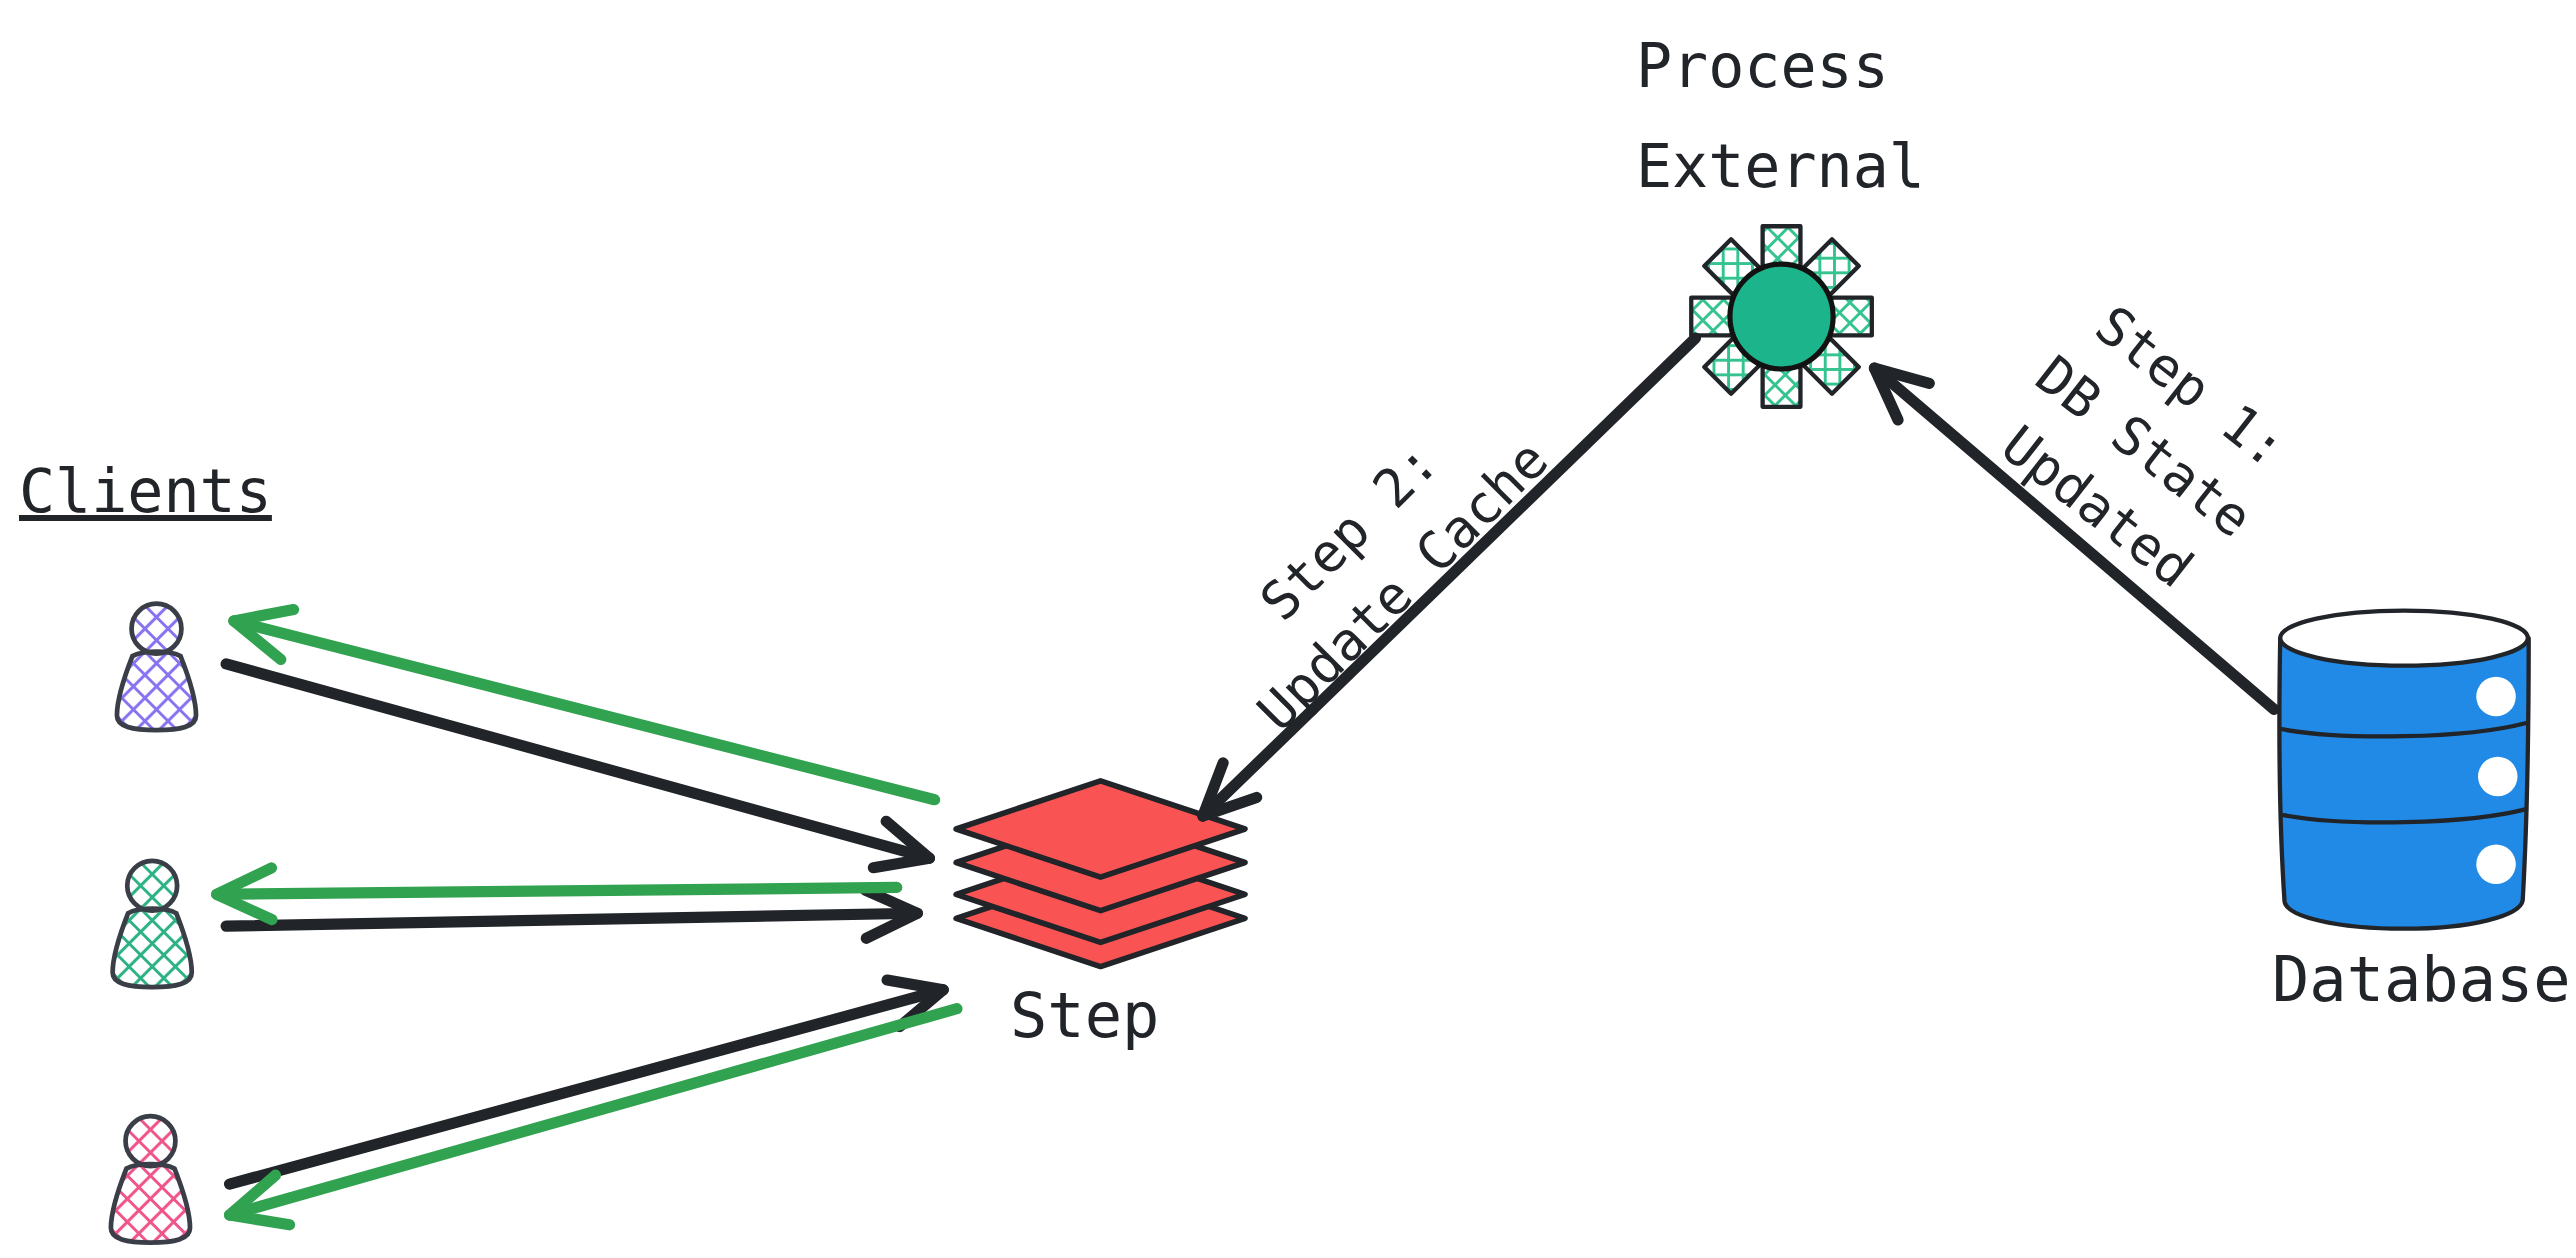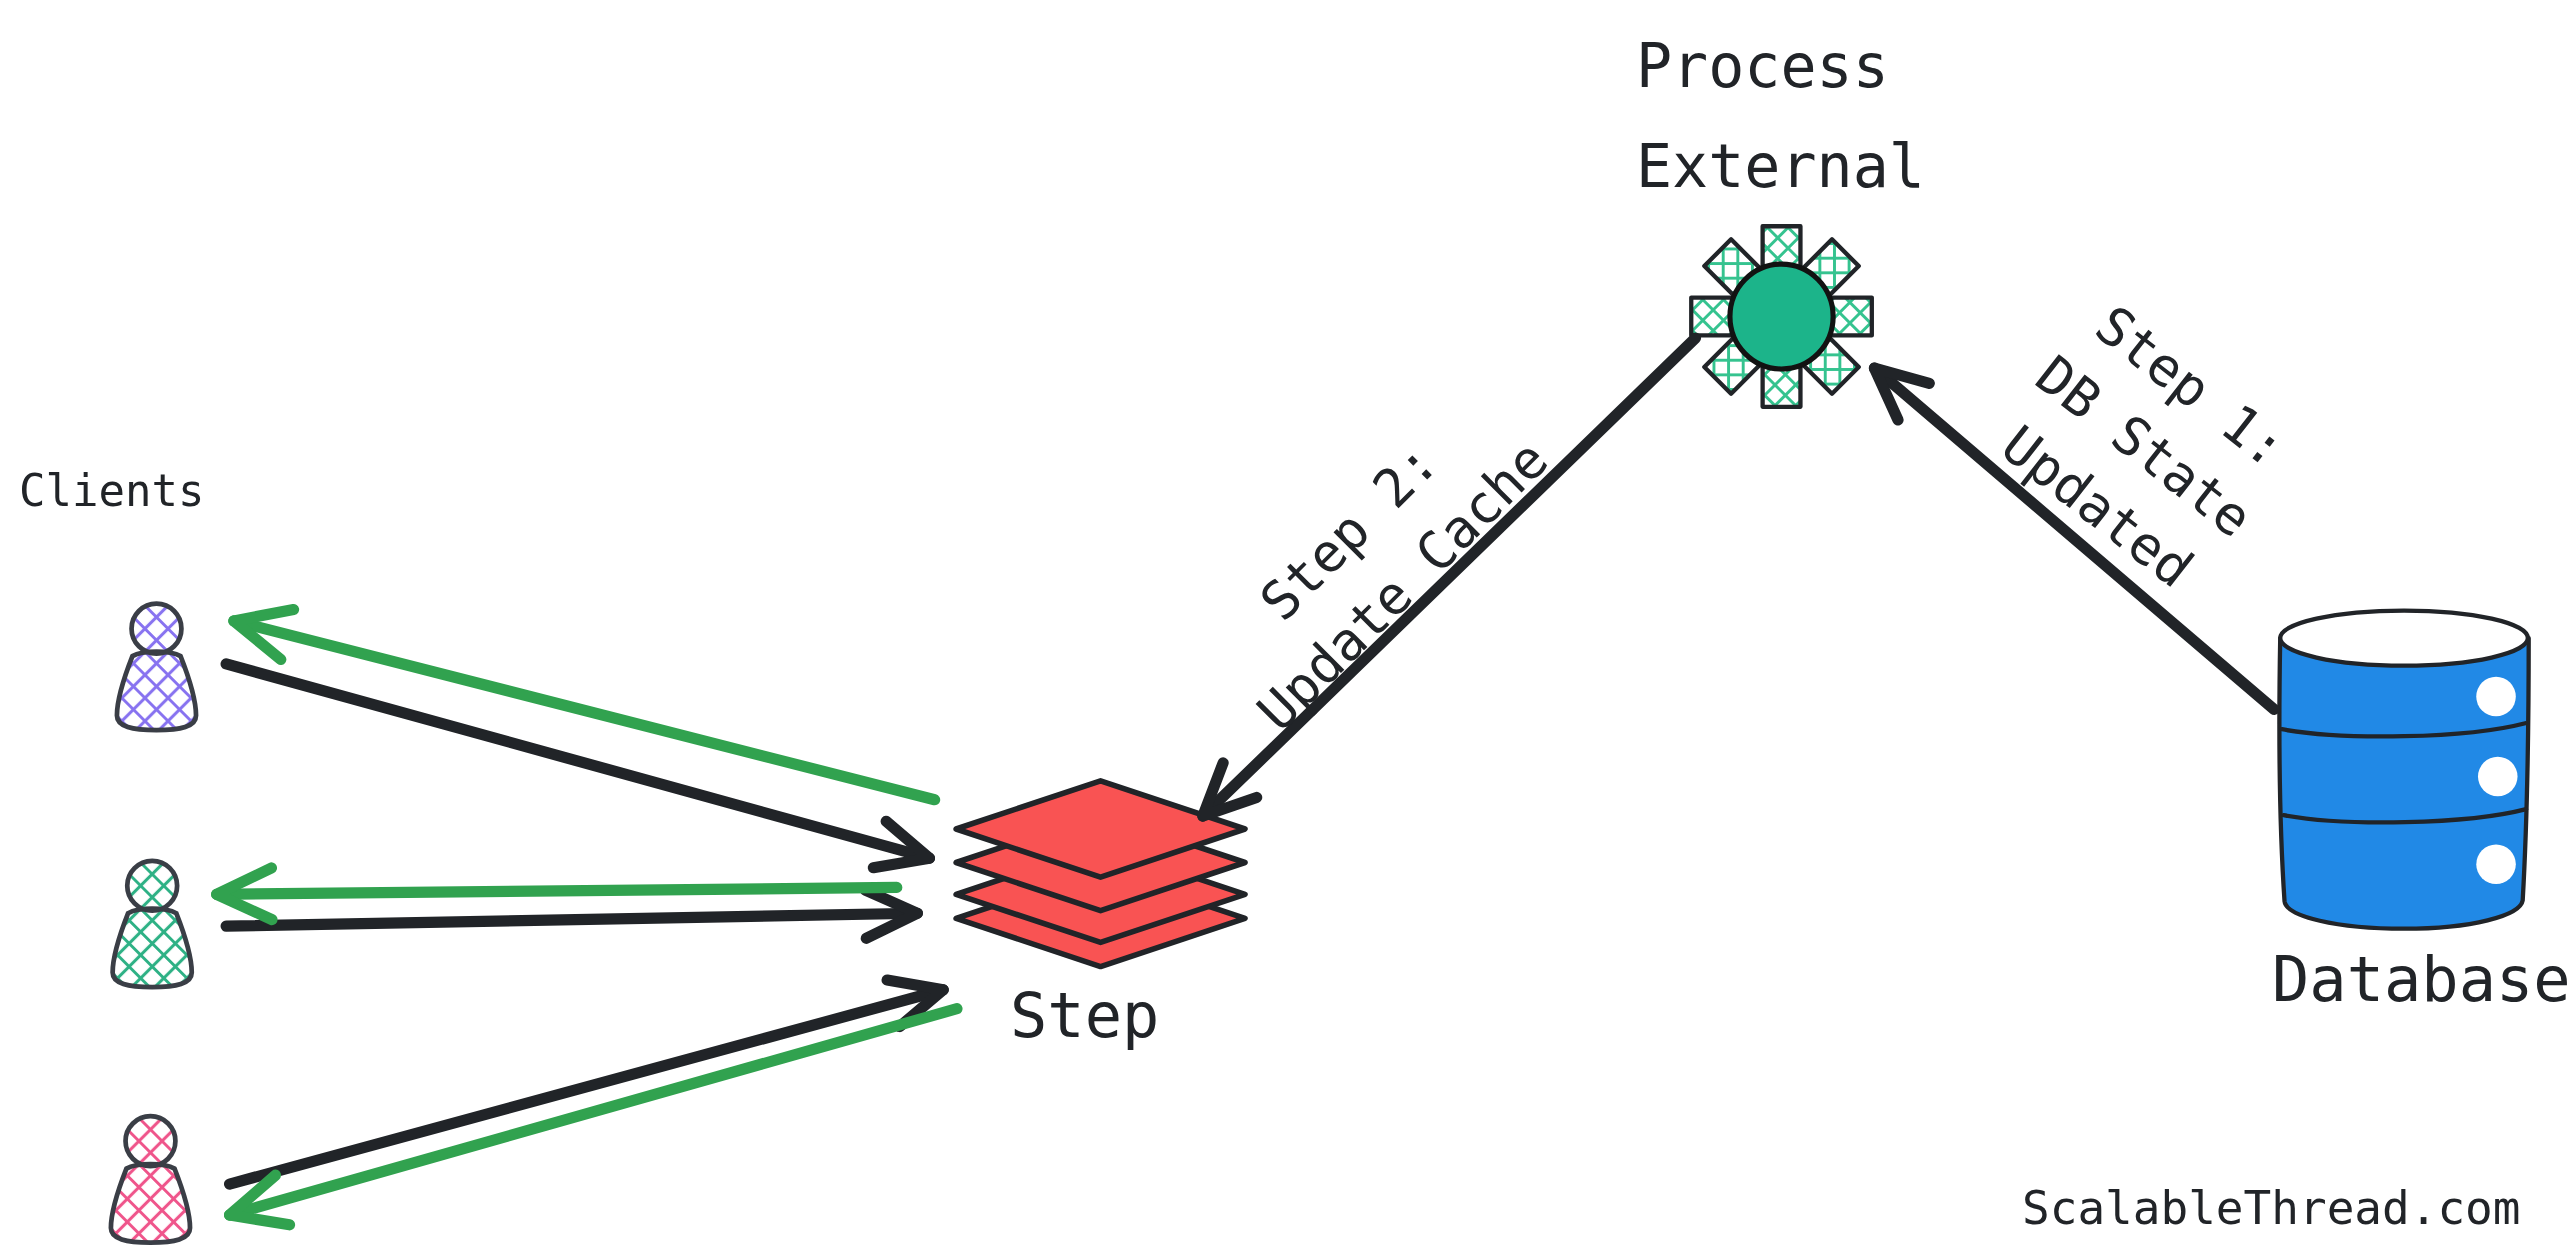--- a/index.html
+++ b/index.html
@@ -12,21 +12,21 @@
     font-family: "DejaVu Sans Mono", "Liberation Mono", monospace;
     color: var(--ink, #212428);
   }
   .stage svg { position: absolute; left: 0; top: 0; }
   .lbl {
     position: absolute;
     white-space: nowrap;
     font-family: "DejaVu Sans Mono", "Liberation Mono", monospace;
     color: var(--ink, #212428);
   }
-  .lbl-clients   { left: 19px;  top: 461px;  font-size: 44px; line-height: 60px; }
+  .lbl-clients   { left: 19px;  top: 461px;  font-size: 60px; line-height: 60px; text-decoration: underline; }
   .lbl-extproc   { left: 1636px; top: 15.5px;  font-size: 60px; line-height: 100px; }
   .lbl-cache     { left: 1010px; top: 985px; font-size: 62px; line-height: 62px; }
   .lbl-database  { left: 2272px; top: 949px; font-size: 62px; line-height: 62px; }
   .lbl-watermark { left: 2022px; top: 1185px; font-size: 46px; line-height: 46px; }
   .steplbl {
     position: absolute;
     text-align: center;
     white-space: nowrap;
     font-size: 53px;
     line-height: 76px;
@@ -139,15 +139,14 @@
     <div>Step 2:</div>
     <div>Update Cache</div>
   </div>
 
   <div class="steplbl lbl-step1">
     <div>Step 1:</div>
     <div>DB State</div>
     <div>Updated</div>
   </div>
 
-  <div class="lbl lbl-watermark">ScalableThread.com</div>
 </div>
 
 
 </body></html>

